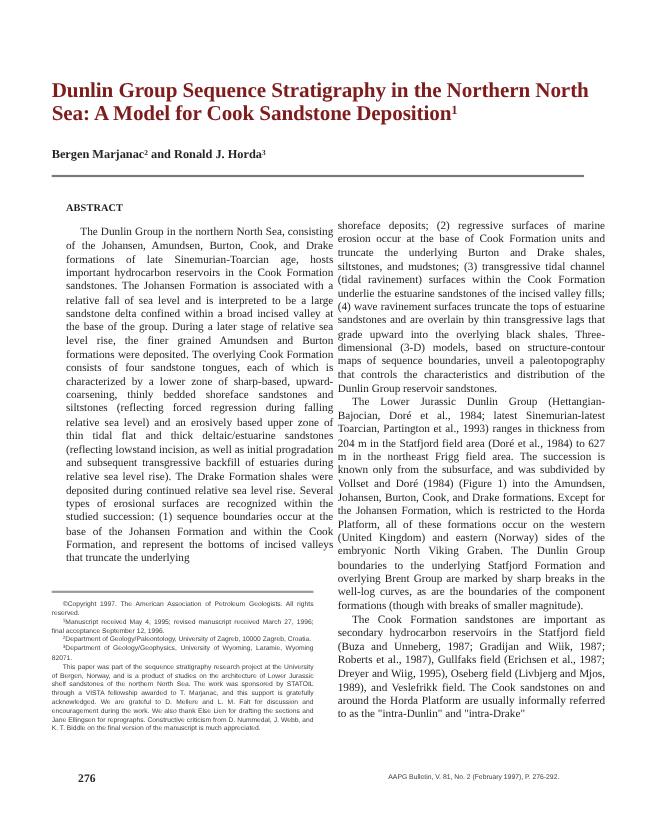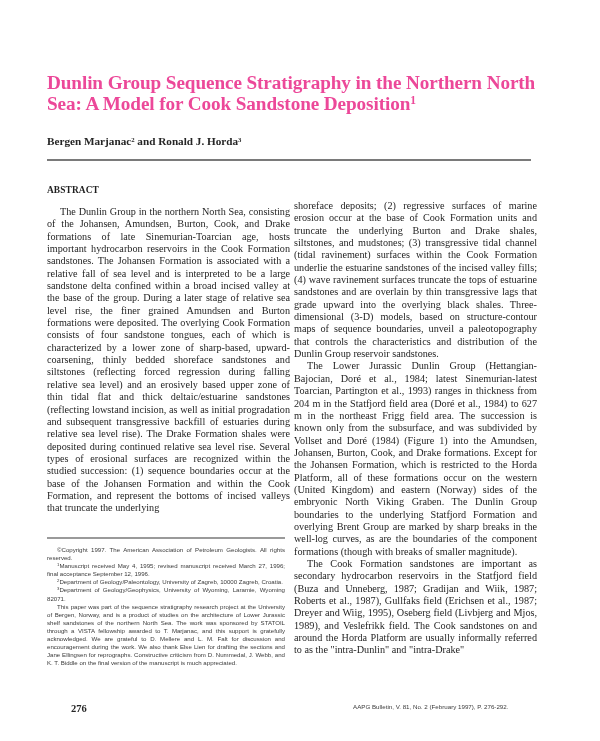--- a/index.html
+++ b/index.html
@@ -18,21 +18,21 @@
     .title {
       position: absolute;
       left: 47px;
       top: 72px;
       width: 500px;
       margin: 0;
       font-size: 19.2px;
       line-height: 21px;
       font-weight: bold;
       letter-spacing: -0.1px;
-      color: #ec4899;
+      color: #7f1d1d;
     }
     .title sup, .authors sup {
       font-size: 60%;
       vertical-align: 0.5em;
       line-height: 0;
     }
     .authors {
       position: absolute;
       left: 47px;
       top: 135px;
@@ -50,20 +50,21 @@
       height: 2px;
       background: #7a7a7a;
     }
     .col {
       position: absolute;
       width: 243px;
       font-size: 10.2px;
       line-height: 12.35px;
       text-align: justify;
       color: #1e1e1e;
+      margin-left: 13px;
     }
     .col-left {
       left: 47px;
       top: 184px;
     }
     .col-right {
       left: 294px;
       top: 200px;
     }
     .heading {

